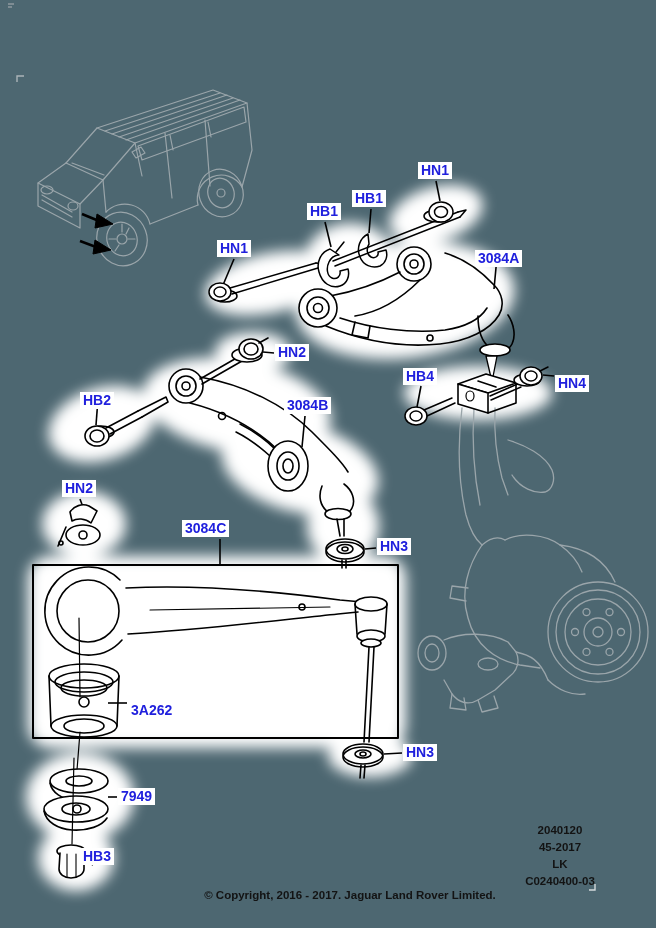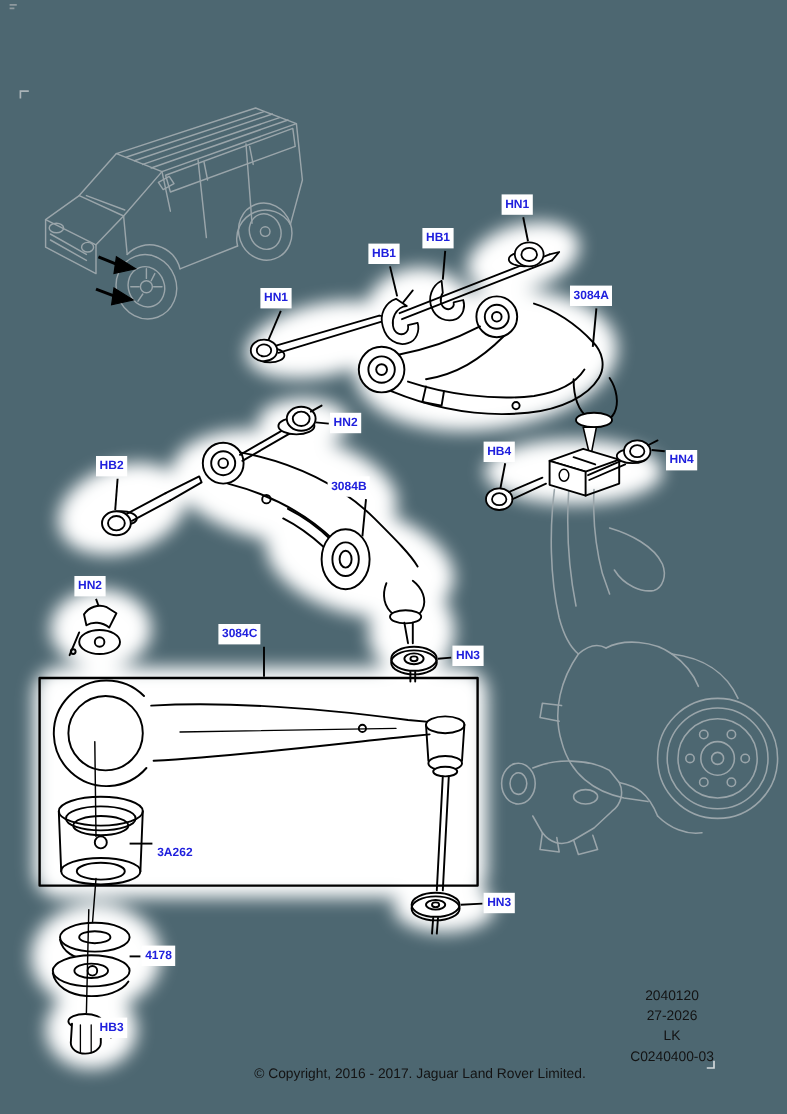--- a/index.html
+++ b/index.html
@@ -4,24 +4,24 @@
 <style>
   html,body { margin:0; padding:0; }
   body {
     width:656px; height:928px; position:relative; overflow:hidden;
     background:#4d6771;
     font-family:"Liberation Sans", sans-serif;
   }
   #diagram-svg { position:absolute; left:0; top:0; }
   .callout {
     position:absolute; background:#ffffff; color:#2020dd;
-    font-weight:bold; font-size:10px; line-height:15px;
+    font-weight:bold; font-size:14px; line-height:15px;
     padding:1px 3px; white-space:nowrap; z-index:5;
   }
-  .meta { position:absolute; color:#131313; font-weight:normal; z-index:4; }
+  .meta { position:absolute; color:#131313; font-weight:bold; z-index:4; }
   #plate { left:505px; top:822px; width:110px; text-align:center;
            font-size:11.5px; line-height:17px; }
   #copyright { left:22px; top:889px; width:656px; text-align:center;
            font-size:11.5px; }
 </style>
 </head>
 <body>
 
 <svg id="diagram-svg" width="656" height="928" viewBox="0 0 656 928">
   <defs>
@@ -275,34 +275,34 @@
     <path d="M8,4 L14,4 M8,7 L12,7" stroke="#8e999e"></path>
     <path d="M17,82 L17,76 L24,76" stroke="#aab4b8"></path>
     <path d="M589,890 L595,890 L595,884" stroke="#d4dadc"></path>
   </g>
 </svg>
 
 <div class="callout" style="left:217px; top:240px">HN1</div>
 <div class="callout" style="left:307px; top:203px">HB1</div>
 <div class="callout" style="left:352px; top:190px">HB1</div>
 <div class="callout" style="left:418px; top:162px">HN1</div>
-<div class="callout" style="left:475px; top:238px">3084A</div>
+<div class="callout" style="left:475px; top:250px">3084A</div>
 <div class="callout" style="left:275px; top:344px">HN2</div>
 <div class="callout" style="left:403px; top:368px">HB4</div>
 <div class="callout" style="left:555px; top:375px">HN4</div>
-<div class="callout" style="left:80px;  top:380px">HB2</div>
-<div class="callout" style="left:273px; top:397px">3084B</div>
+<div class="callout" style="left:80px;  top:392px">HB2</div>
+<div class="callout" style="left:284px; top:397px">3084B</div>
 <div class="callout" style="left:62px;  top:480px">HN2</div>
 <div class="callout" style="left:182px; top:520px">3084C</div>
 <div class="callout" style="left:377px; top:538px">HN3</div>
 <div class="callout" style="left:128px; top:702px">3A262</div>
 <div class="callout" style="left:403px; top:744px">HN3</div>
-<div class="callout" style="left:118px; top:788px">4178</div>
+<div class="callout" style="left:118px; top:788px">7949</div>
 <div class="callout" style="left:80px;  top:848px">HB3</div>
 
 <div id="plate" class="meta">
   <div>2040120</div>
-  <div>27-2026</div>
+  <div>45-2017</div>
   <div>LK</div>
   <div>C0240400-03</div>
 </div>
 
 <div id="copyright" class="meta">© Copyright, 2016 - 2017. Jaguar Land Rover Limited.</div>
 
 </body></html>

